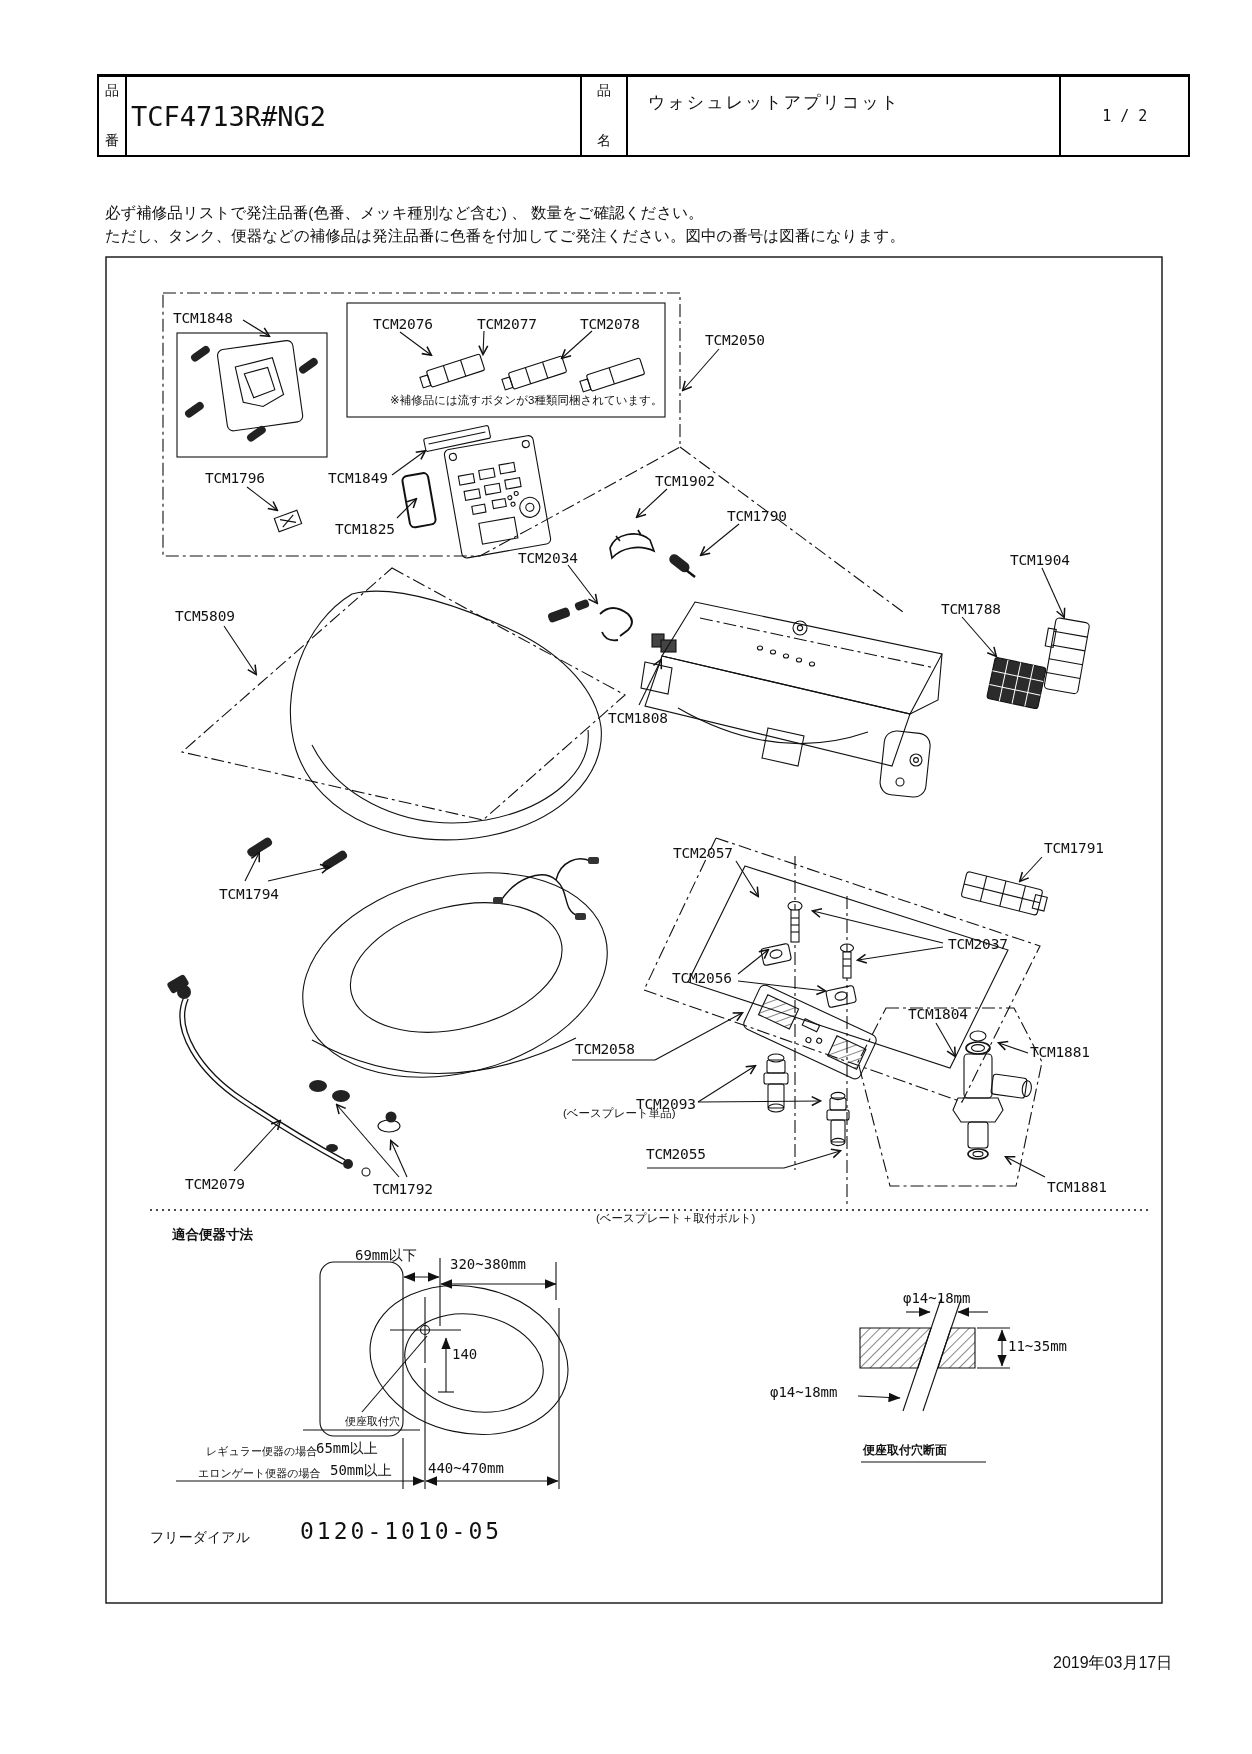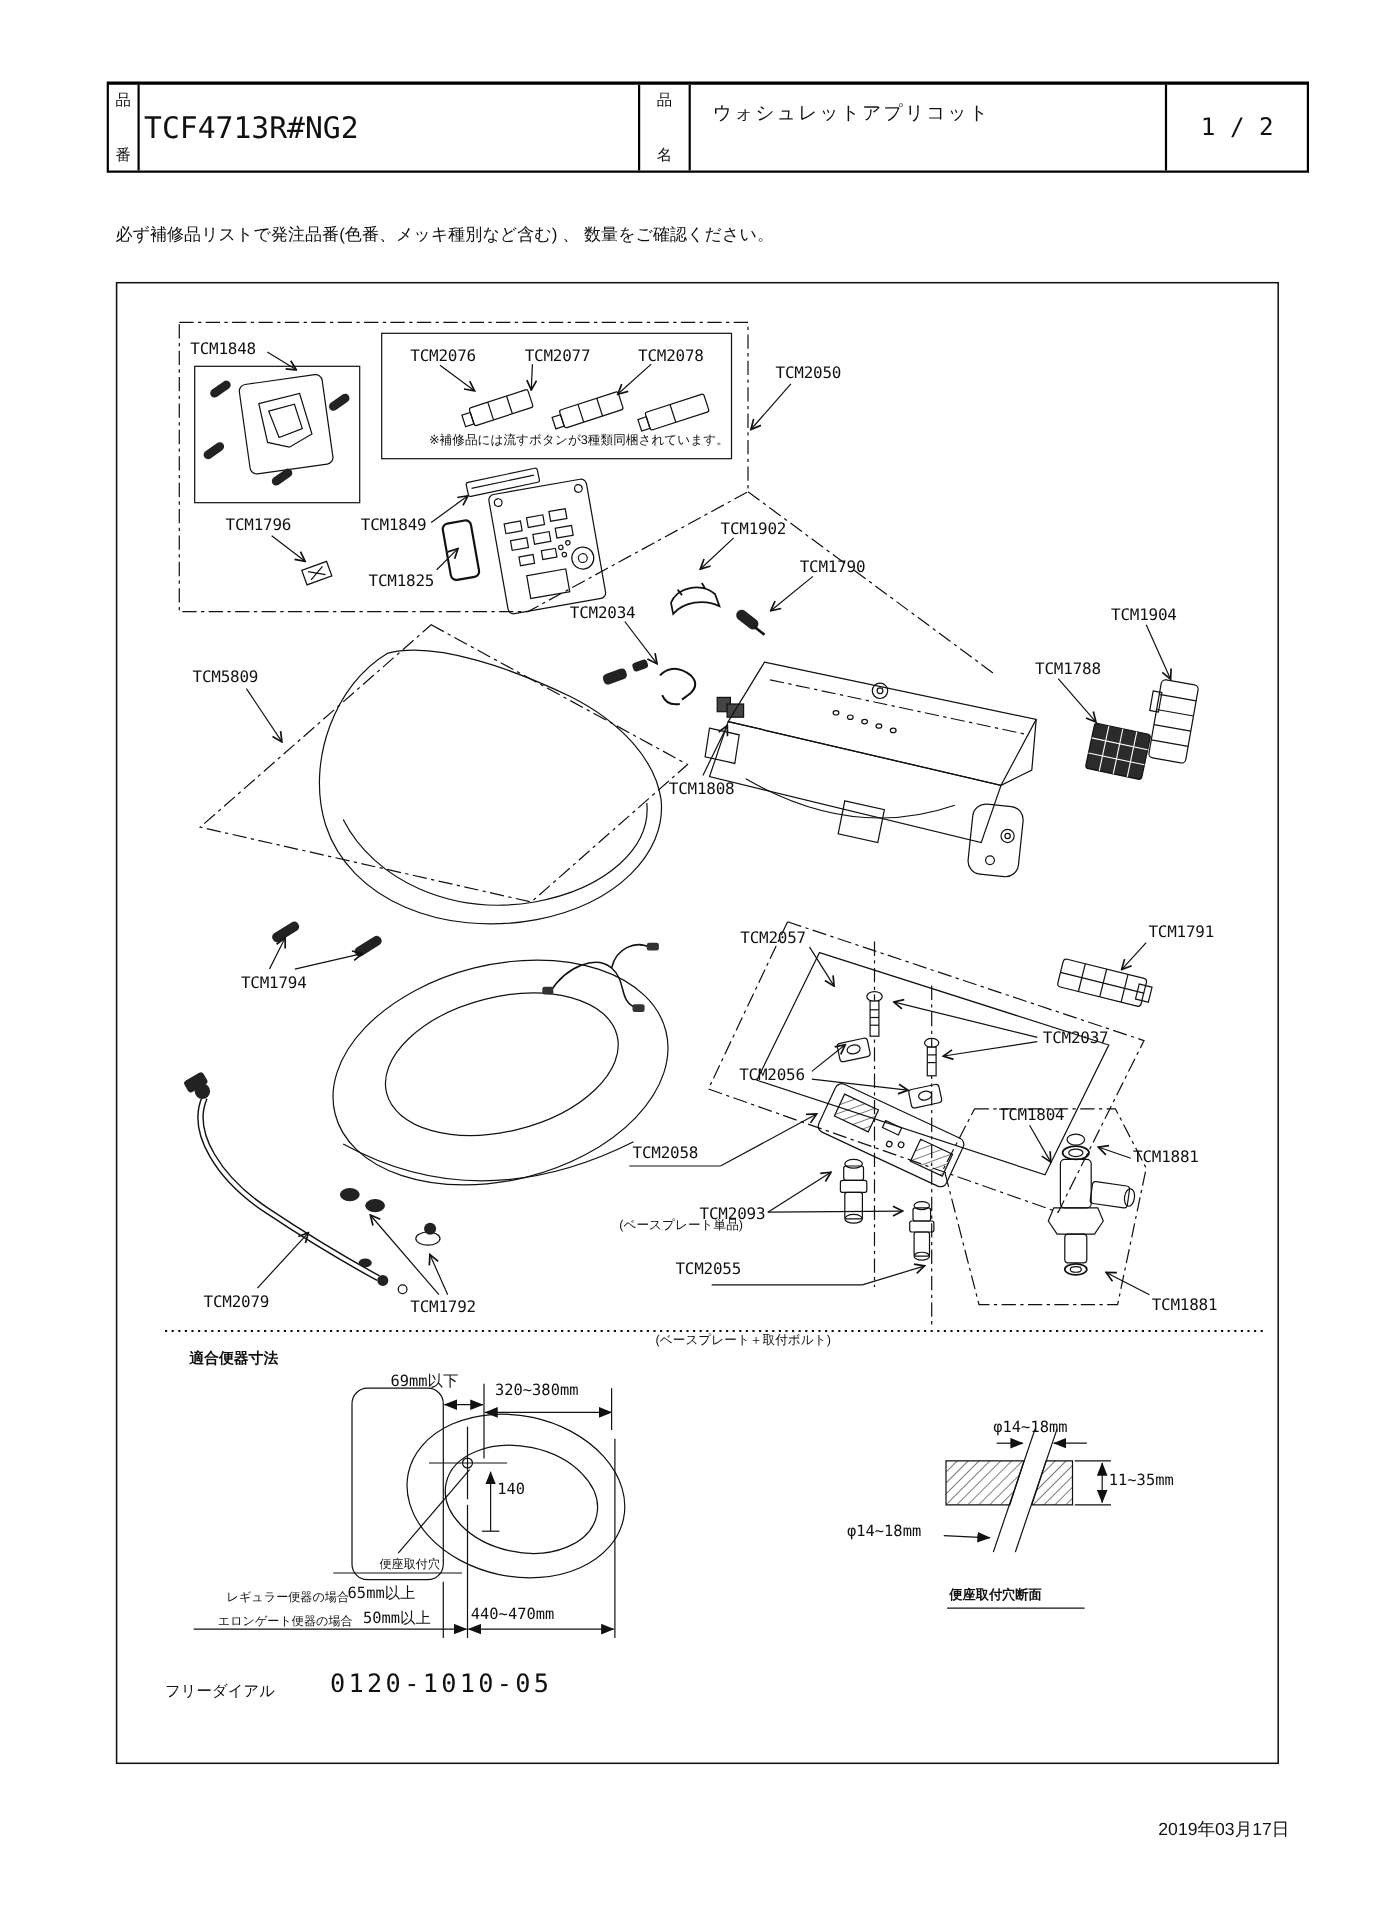--- a/index.html
+++ b/index.html
@@ -8,21 +8,21 @@
   
   #hdr{position:absolute;left:97px;top:74px;width:1093px;height:83px;
        border-top:3px solid #000;border-bottom:2px solid #000;border-left:2px solid #000;border-right:2px solid #000;
        display:flex;box-sizing:border-box;}
   .hcell{box-sizing:border-box;border-right:2px solid #000;display:flex;align-items:center;}
   .hcell:last-child{border-right:none;}
   .vlabel{width:28px;flex-direction:column;justify-content:space-between;padding:5px 0;align-items:center;font-size:14px;}
   .c-num{width:457px;padding-left:4px;font-family:"DejaVu Sans Mono",monospace;font-size:27px;letter-spacing:0;}
   .vlabel2{width:46px;}
   .c-name{width:435px;padding-left:20px;font-size:17px;letter-spacing:2px;align-items:flex-start;padding-top:14px;}
-  .c-page{width:127px;justify-content:center;font-family:"DejaVu Sans Mono",monospace;font-size:22px;}
+  .c-page{width:127px;justify-content:center;font-family:"DejaVu Sans Mono",monospace;font-size:15px;}
   
   .notice{position:absolute;left:105px;font-size:15.5px;white-space:nowrap;}
   
   .pl{position:absolute;font-family:"DejaVu Sans Mono",monospace;font-size:14.5px;letter-spacing:-0.2px;white-space:nowrap;color:#111;}
   .pls{position:absolute;font-size:11.5px;white-space:nowrap;color:#111;margin-top:40px;}
   
   .t-dim{position:absolute;font-family:"DejaVu Sans Mono",monospace;font-size:14px;white-space:nowrap;}
   .t-small{position:absolute;font-size:11px;white-space:nowrap;}
   .t-smallb{position:absolute;font-size:12px;font-weight:bold;white-space:nowrap;}
   .t-section{position:absolute;font-size:13.5px;font-weight:bold;white-space:nowrap;font-family:Liberation Mono, monospace;}
@@ -46,20 +46,21 @@
     <div class="hcell c-num">TCF4713R#NG2</div>
     <div class="hcell vlabel vlabel2">
       <span>品</span>
       <span>名</span>
     </div>
     <div class="hcell c-name">ウォシュレットアプリコット</div>
     <div class="hcell c-page">1 / 2</div>
   </div>
 
   <div class="notice" style="top:203px">必ず補修品リストで発注品番(色番、メッキ種別など含む) 、 数量をご確認ください。</div>
+  <div class="notice" style="top:226px">ただし、タンク、便器などの補修品は発注品番に色番を付加してご発注ください。図中の番号は図番になります。</div>
 
   <svg width="1252" height="1754" viewBox="0 0 1252 1754">
     <defs>
       <marker id="ar" viewBox="0 0 10 10" refX="8.5" refY="5" markerWidth="10" markerHeight="10" orient="auto-start-reverse">
         <path d="M1,1 L9,5 L1,9" fill="none" stroke="#111" stroke-width="1.4"></path>
       </marker>
       <marker id="da" viewBox="0 0 10 8" refX="9.5" refY="4" markerWidth="11" markerHeight="9" orient="auto-start-reverse">
         <path d="M0,0 L10,4 L0,8 Z" fill="#111"></path>
       </marker>
       <pattern id="ht" width="7" height="7" patternTransform="rotate(45)" patternUnits="userSpaceOnUse">
@@ -423,21 +424,21 @@
       <div class="pl" style="left: 219px; top: 886px;">TCM1794</div>
       <div class="pl" style="left: 1044px; top: 840px;">TCM1791</div>
       <div class="pl" style="left: 673px; top: 845px;">TCM2057</div>
       <div class="pl" style="left: 948px; top: 936px;">TCM2037</div>
       <div class="pl" style="left: 672px; top: 970px;">TCM2056</div>
       <div class="pl" style="left: 908px; top: 1006px;">TCM1804</div>
       <div class="pl" style="left: 575px; top: 1041px;">TCM2058</div>
       <div class="pls" style="left: 563px; top: 1066px;">(ベースプレート単品)</div>
       <div class="pl" style="left: 1030px; top: 1044px;">TCM1881</div>
       <div class="pl" style="left: 636px; top: 1096px;">TCM2093</div>
-      <div class="pl" style="left: 614px; top: 1146px; text-align: right;">TCM2055</div>
+      <div class="pl" style="left: 646px; top: 1146px; text-align: right;">TCM2055</div>
       <div class="pls" style="left: 596px; top: 1171px;">(ベースプレート＋取付ボルト)</div>
       <div class="pl" style="left: 1047px; top: 1179px;">TCM1881</div>
       <div class="pl" style="left: 185px; top: 1176px;">TCM2079</div>
       <div class="pl" style="left: 373px; top: 1181px;">TCM1792</div>
     </div>
 
   <div class="t-section" id="dim-title" style="left: 172px; top: 1226px;">適合便器寸法</div>
   <div id="dims-layer">
       <div class="t-dim" style="left: 355px; top: 1247px;">69mm以下</div>
       <div class="t-dim" style="left: 450px; top: 1256px;">320~380mm</div>

